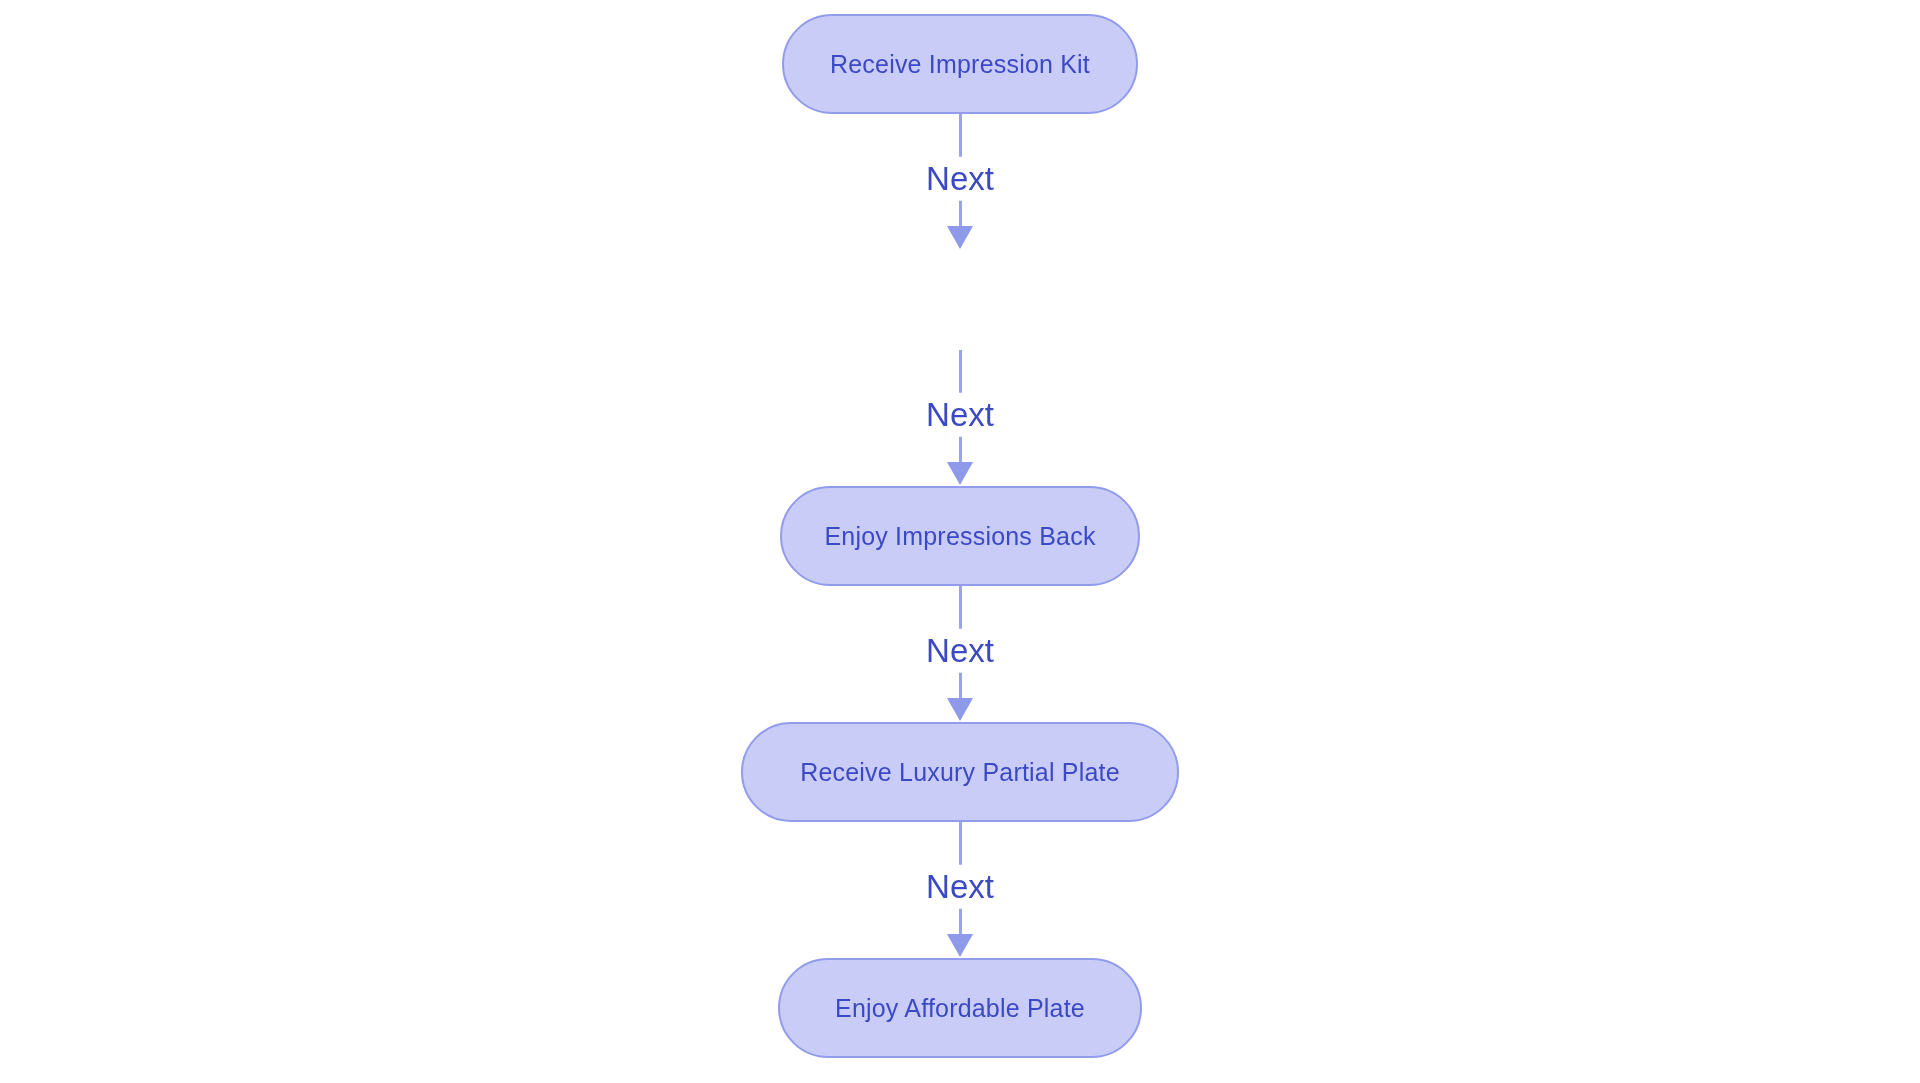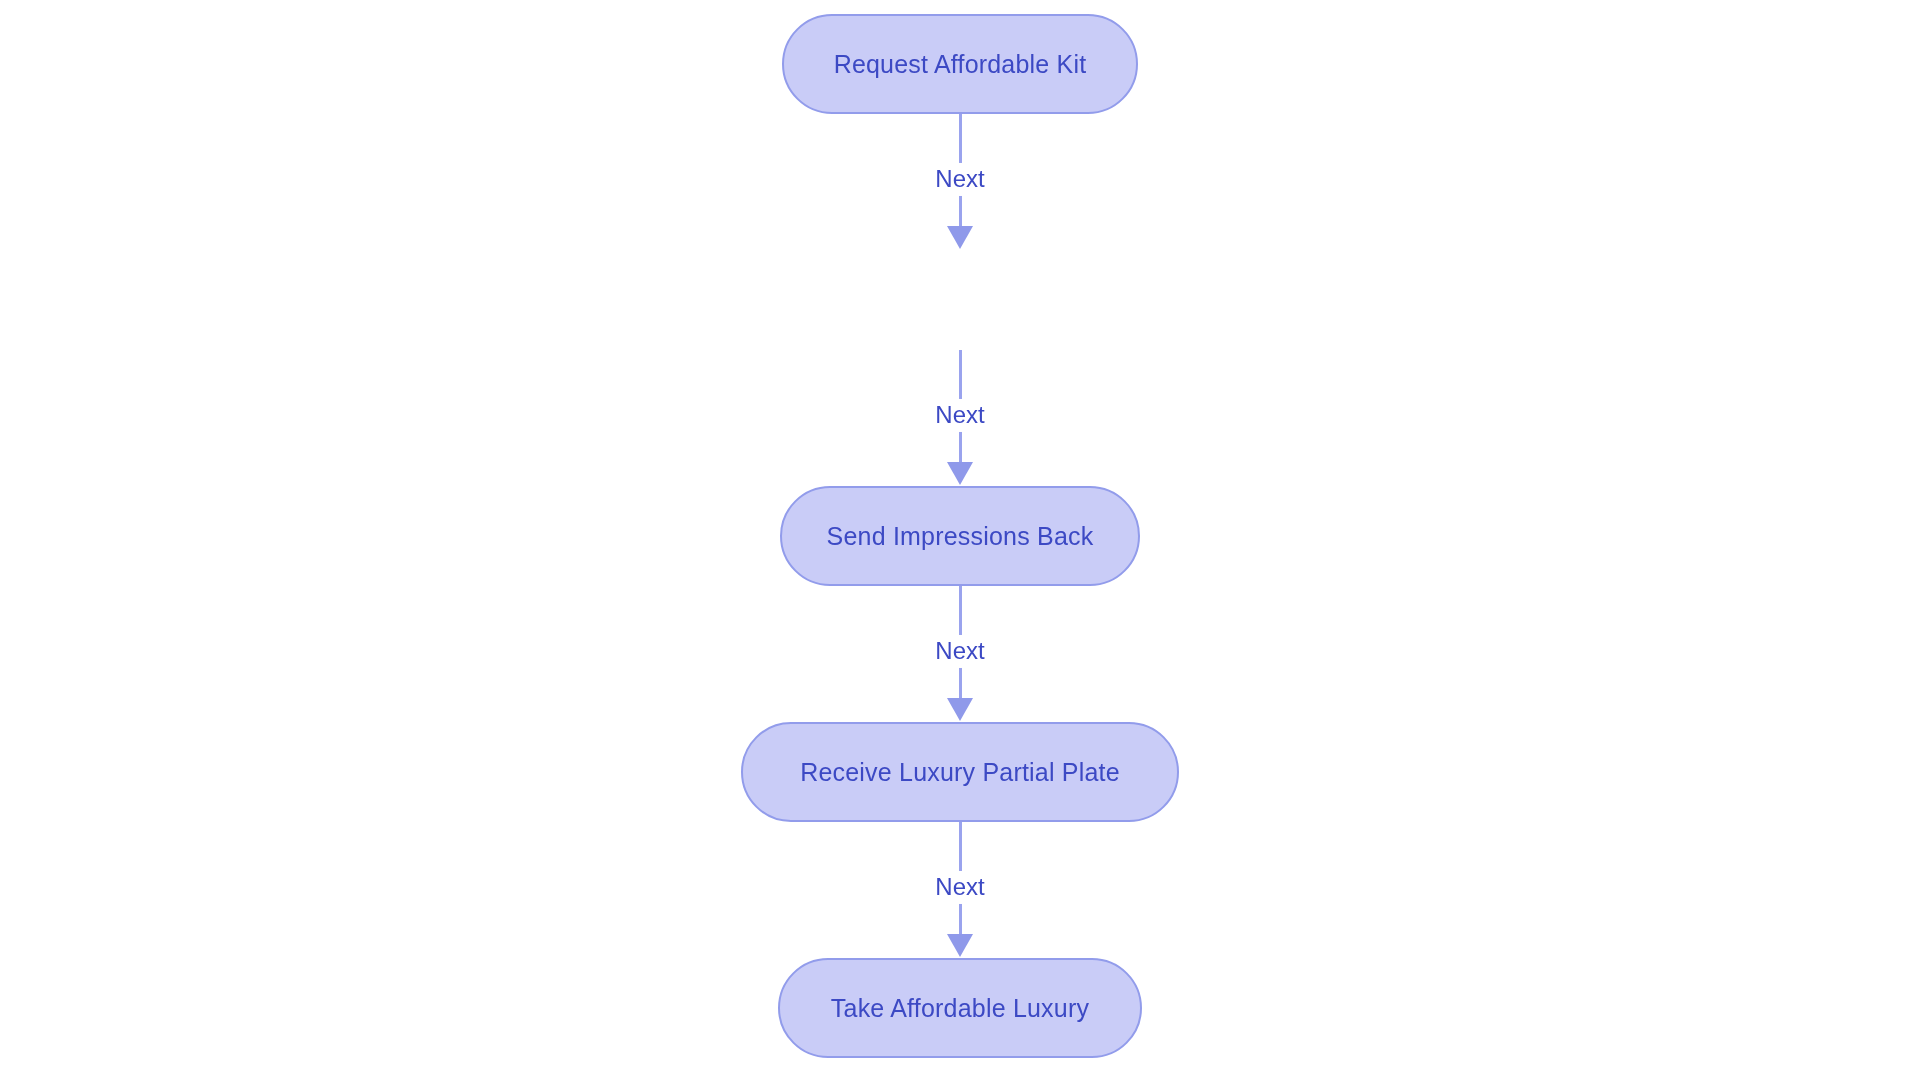--- a/index.html
+++ b/index.html
@@ -66,65 +66,65 @@
     border-right: 13px solid transparent;
     border-top: 23px solid #8f99ea;
   }
   .edge-label {
     position: absolute;
     left: 50%;
     top: 50%;
     transform: translate(-50%, -58%);
     background: #ffffff;
     color: #3c49c4;
-    font-size: 24px;
+    font-size: 33px;
     font-weight: 500;
     padding: 2px 6px;
     line-height: 1.2;
   }
 </style>
 </head>
 <body>
 
 <div class="canvas">
 
   <div class="flow-node node-1">
-    <span>Request Affordable Kit</span>
+    <span>Receive Impression Kit</span>
   </div>
 
   <div class="edge edge-1">
     <div class="edge-line"></div>
     <div class="edge-arrowhead"></div>
     <div class="edge-label">Next</div>
   </div>
 
 
   <div class="edge edge-2">
     <div class="edge-line"></div>
     <div class="edge-arrowhead"></div>
     <div class="edge-label">Next</div>
   </div>
 
   <div class="flow-node node-3">
-    <span>Send Impressions Back</span>
+    <span>Enjoy Impressions Back</span>
   </div>
 
   <div class="edge edge-3">
     <div class="edge-line"></div>
     <div class="edge-arrowhead"></div>
     <div class="edge-label">Next</div>
   </div>
 
   <div class="flow-node node-4">
     <span>Receive Luxury Partial Plate</span>
   </div>
 
   <div class="edge edge-4">
     <div class="edge-line"></div>
     <div class="edge-arrowhead"></div>
     <div class="edge-label">Next</div>
   </div>
 
   <div class="flow-node node-5">
-    <span>Take Affordable Luxury</span>
+    <span>Enjoy Affordable Plate</span>
   </div>
 
 </div>
 
 </body></html>

